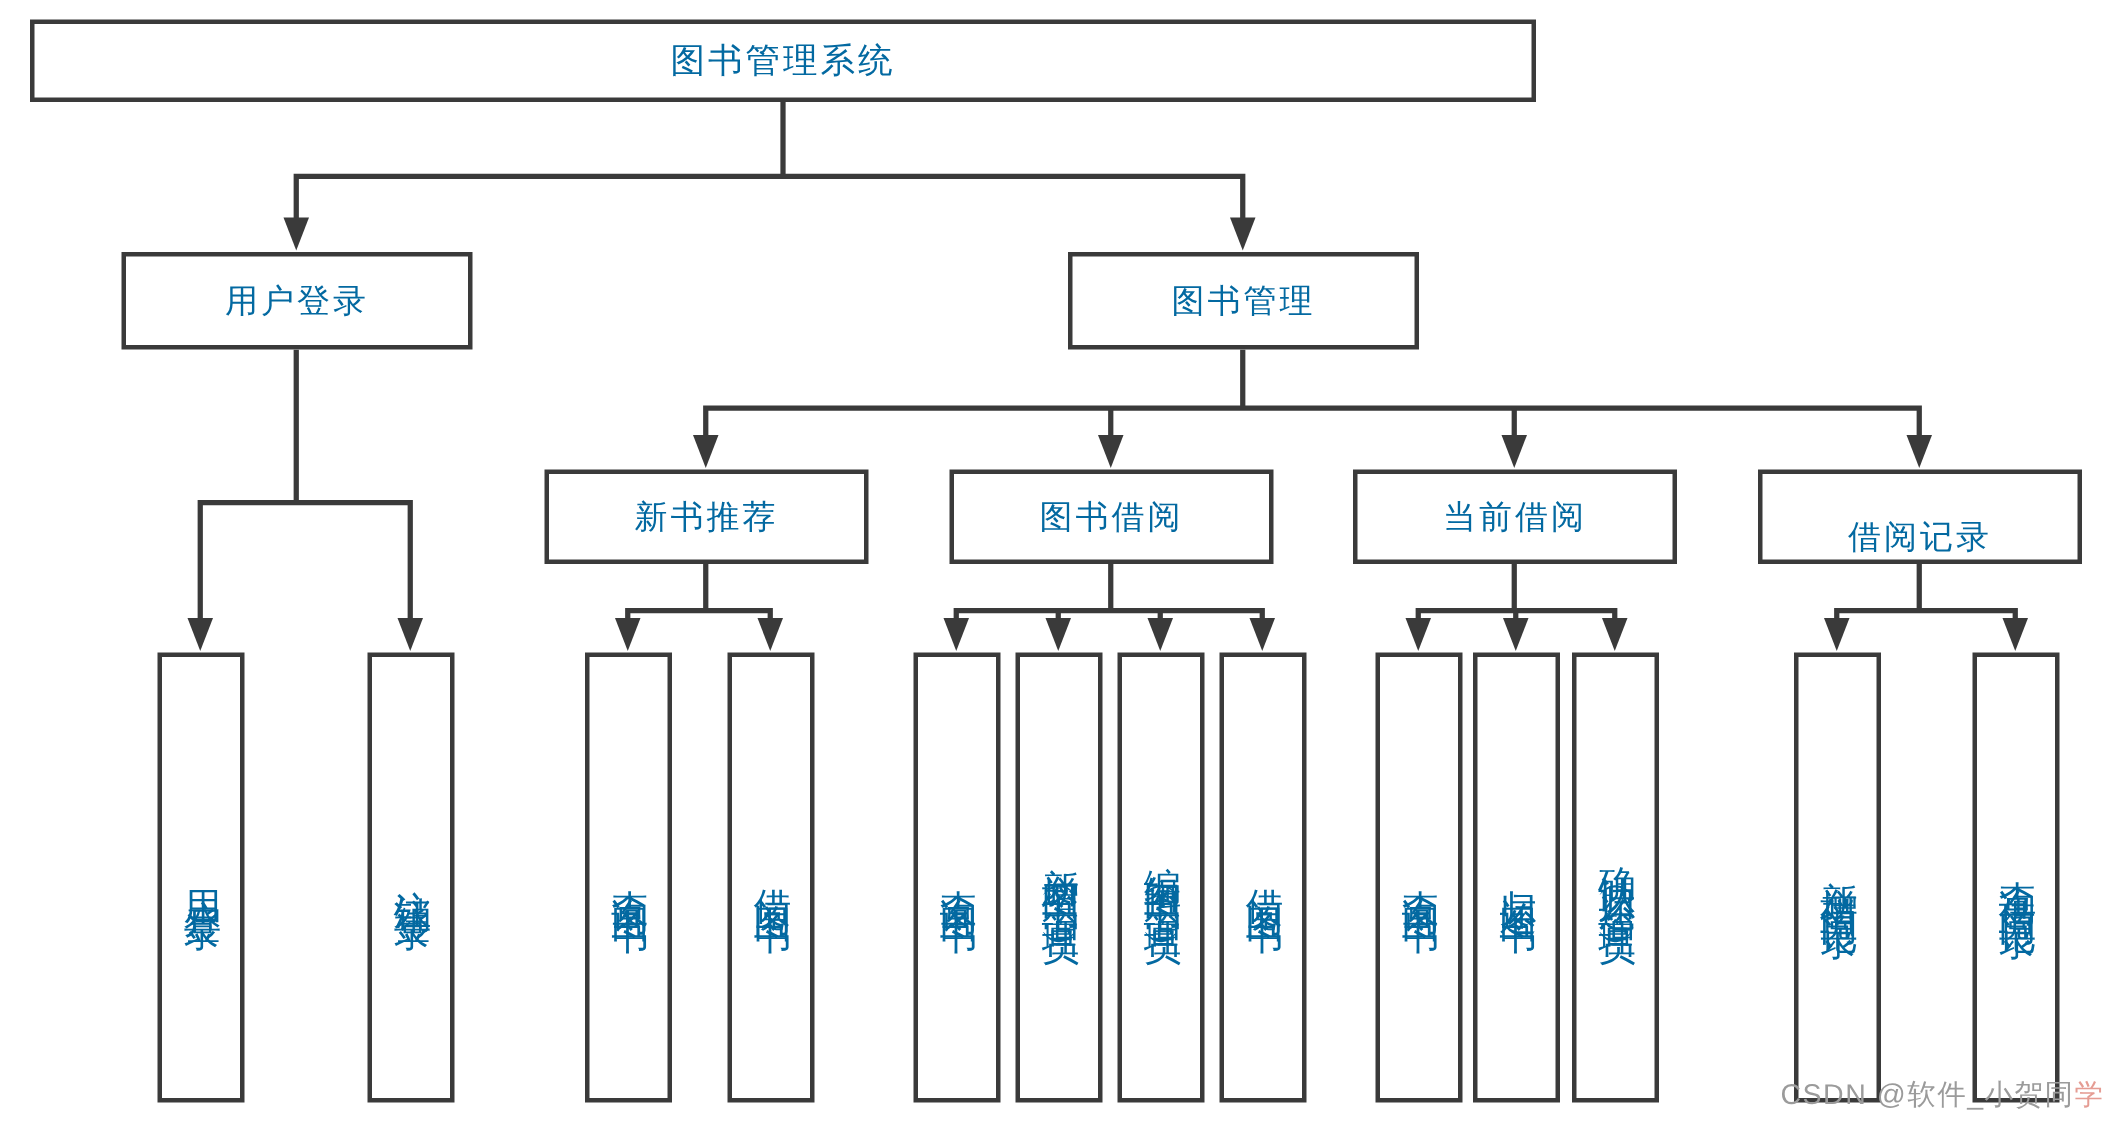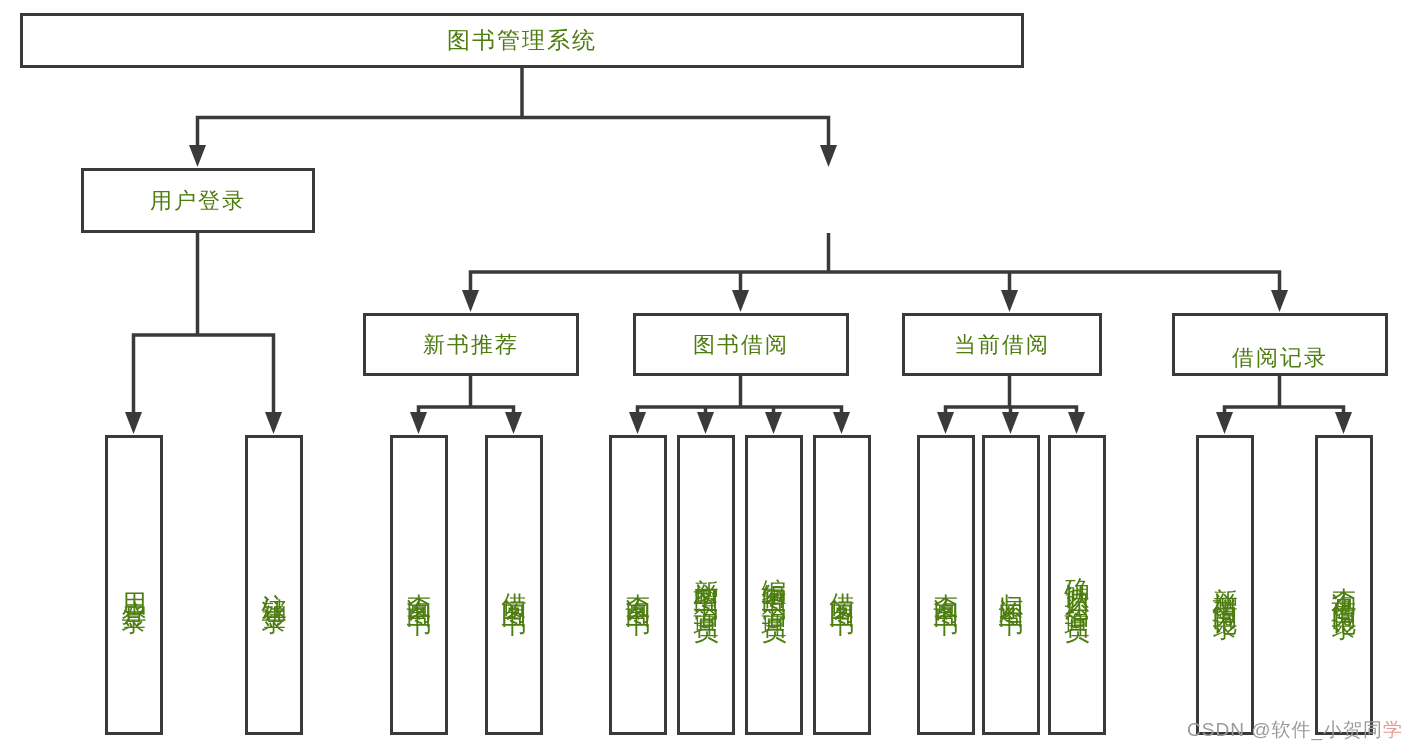--- a/index.html
+++ b/index.html
@@ -23,21 +23,21 @@
     z-index: 1;
   }
   .box {
     position: absolute;
     box-sizing: border-box;
     border: 3px solid #3a3a3a;
     background: #ffffff;
     display: flex;
     align-items: center;
     justify-content: center;
-    color: #4d7c0f;
+    color: #0369a1;
     z-index: 2;
   }
   .box.h span {
     font-size: 22px;
     letter-spacing: 2px;
     white-space: nowrap;
   }
   .box.root span {
     font-size: 23px;
     letter-spacing: 2px;
@@ -128,28 +128,31 @@
     </g>
   </svg>
 
   <div class="box h root" style="left:20px; top:13px; width:1004px; height:55px;">
     <span>图书管理系统</span>
   </div>
 
   <div class="box h" style="left:81px; top:168px; width:234px; height:65px;">
     <span>用户登录</span>
   </div>
+  <div class="box h" style="left:712px; top:168px; width:234px; height:65px;">
+    <span>图书管理</span>
+  </div>
 
   <div class="box h" style="left:363px; top:313px; width:216px; height:63px;">
     <span>新书推荐</span>
   </div>
   <div class="box h" style="left:633px; top:313px; width:216px; height:63px;justify-content:center;">
     <span>图书借阅</span>
   </div>
-  <div class="box h" style="left:902px; top:313px; width:200px; height:63px;">
+  <div class="box h" style="left:902px; top:313px; width:216px; height:63px;">
     <span>当前借阅</span>
   </div>
   <div class="box h" style="left:1172px; top:313px; width:216px; height:63px;align-items:flex-end;">
     <span>借阅记录</span>
   </div>
 
   <div class="box v" style="left:105px; top:435px; width:58px; height:300px;">
     <span>用户登录</span>
   </div>
   <div class="box v" style="left:245px; top:435px; width:58px; height:300px;">

